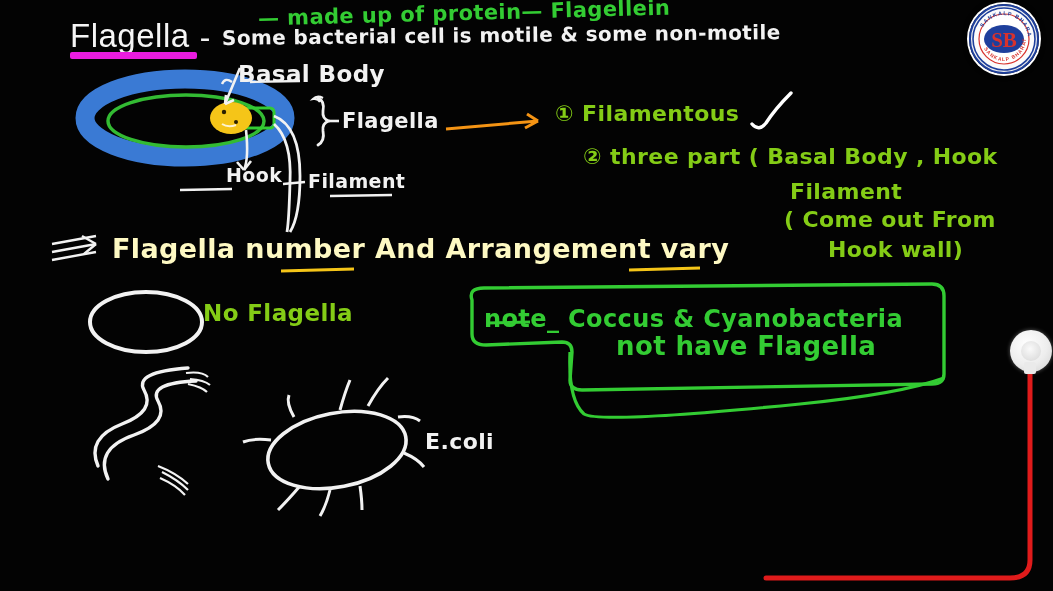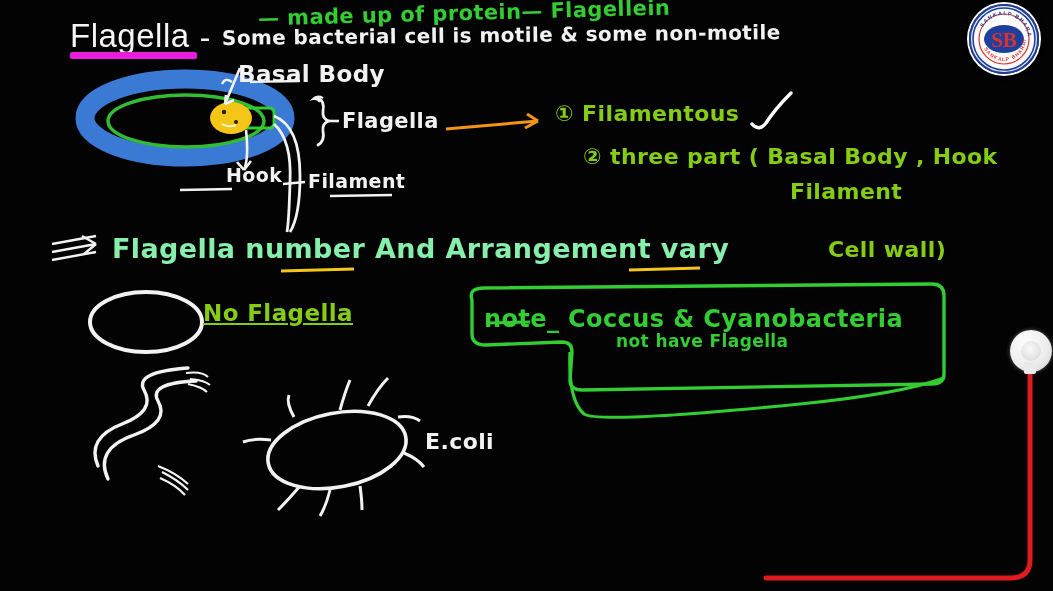--- a/index.html
+++ b/index.html
@@ -2,21 +2,21 @@
 <html><head>
 <meta charset="utf-8">
 <style>
   html,body{margin:0;padding:0;background:#000;}
   body{width:1053px;height:591px;overflow:hidden;position:relative;
        font-family:"DejaVu Sans",sans-serif;}
   #board{position:absolute;inset:0;background:#030303;}
   .abs{position:absolute;}
   .hand{font-family:"DejaVu Sans",sans-serif;font-weight:600;white-space:pre;
         letter-spacing:.4px;line-height:1.05;}
-  .w{color:#f2f2f2;} .g{color:#33cc33;} .o{color:#84cc16;} .y{color:#86efac;}
+  .w{color:#f2f2f2;} .g{color:#33cc33;} .o{color:#84cc16;} .y{color:#fef9c3;}
   .title{color:#f5f5f5;font-family:"Liberation Sans",sans-serif;font-weight:400;
          font-size:33px;letter-spacing:.5px;}
   .ul-magenta{background:#ea1ce0;height:7px;border-radius:2px;}
   svg{position:absolute;left:0;top:0;overflow:visible;}
   .logo{width:66px;height:66px;border-radius:50%;background:
         radial-gradient(circle at 50% 45%,#fdfdfd 0%,#f3f3f3 62%,#e2e2e2 100%);
         border:2px solid #1e3f9c;box-shadow:0 0 0 2px #fff,0 0 6px #000;}
 </style>
 </head>
 <body>
@@ -110,30 +110,31 @@
   </svg>
 
   <div class="abs hand w" style="left:238px;top:62px;font-size:23px;">Basal Body</div>
   <div class="abs hand w" style="left:180px;top:166px;font-size:19px;margin-left:46px;">Hook</div>
   <div class="abs hand w" style="left:308px;top:172px;font-size:19px;">Filament</div>
   <div class="abs hand w" style="left:342px;top:110px;font-size:21px;">Flagella</div>
 
   <div class="abs hand o" style="left:555px;top:102px;font-size:22px;">① Filamentous</div>
   <div class="abs hand o" style="left:583px;top:145px;font-size:22px;">② three part ( Basal Body , Hook</div>
   <div class="abs hand o" style="left:790px;top:180px;font-size:22px;">Filament</div>
-  <div class="abs hand o" style="left:828px;top:238px;font-size:22px;">Cell wall)</div>
+  <div class="abs hand o" style="left:784px;top:208px;font-size:22px;">( Come out From</div>
+  <div class="abs hand o" style="left:828px;top:238px;font-size:22px;">Hook wall)</div>
 
   <div class="abs hand y" style="left:112px;top:235px;font-size:27px;">Flagella number And Arrangement vary</div>
 
-  <div class="abs hand o" style="left:203px;top:301px;font-size:23px;text-decoration:underline;">No Flagella</div>
+  <div class="abs hand o" style="left:203px;top:301px;font-size:23px;">No Flagella</div>
 
   <div class="abs hand w" style="left:425px;top:430px;font-size:22px;">E.coli</div>
 
   <div class="abs hand g" style="left:484px;top:294px;font-size:24px;margin-top:13px;">note_ Coccus &amp; Cyanobacteria</div>
-  <div class="abs hand g" style="left:616px;top:333px;font-size:17px;text-align:center;">not have Flagella</div>
+  <div class="abs hand g" style="left:616px;top:333px;font-size:26px;text-align:center;">not have Flagella</div>
 
   <div class="abs logo" style="right:14px;top:4px;">
     <svg viewBox="0 0 66 66" style="position:absolute;left:0;top:0;width:66px;height:66px;">
       <defs>
         <path id="arcTop" d="M9,33 A24,24 0 0 1 57,33"></path>
         <path id="arcBot" d="M11,33 A22,22 0 0 0 55,33"></path>
       </defs>
       <circle cx="33" cy="33" r="31" fill="#fbfbfb" stroke="#1e3f9c" stroke-width="1.6"></circle>
       <circle cx="33" cy="33" r="25" fill="#ffffff" stroke="#d8322c" stroke-width="1.2"></circle>
       <ellipse cx="33" cy="33" rx="20" ry="14" fill="#1e3f9c"></ellipse>

